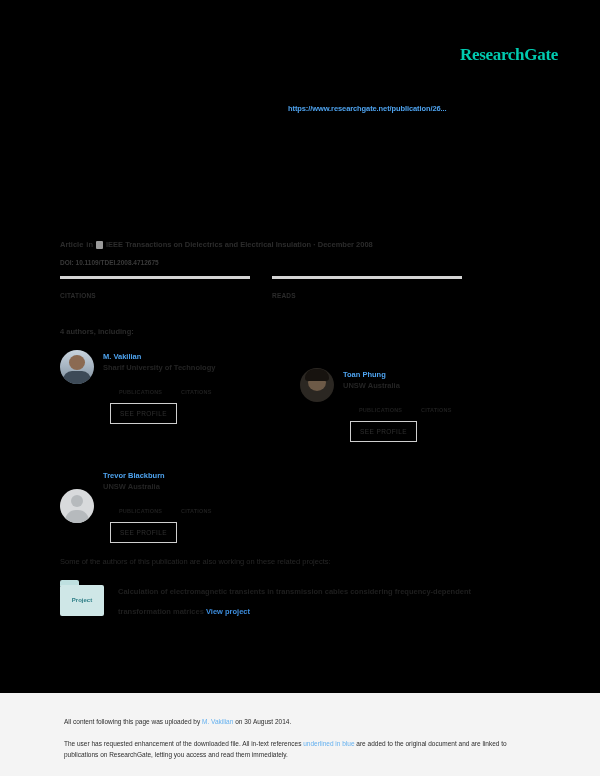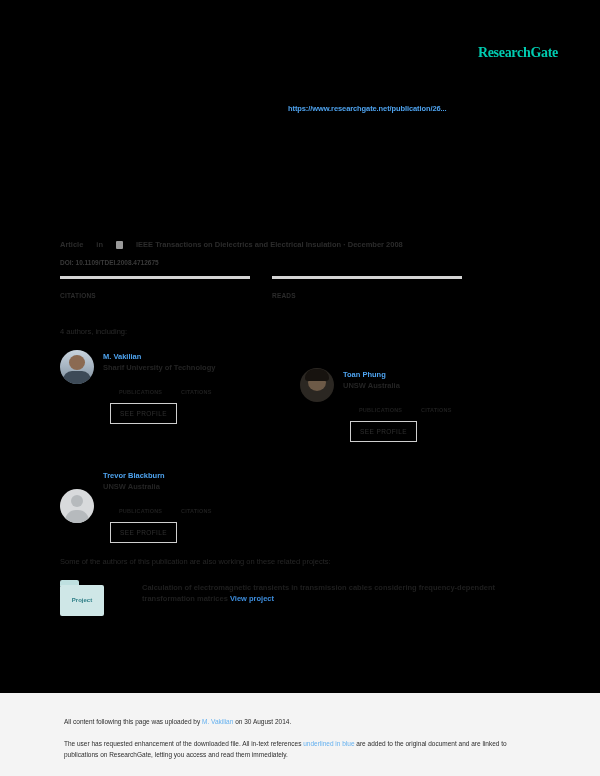--- a/index.html
+++ b/index.html
@@ -18,21 +18,21 @@
     overflow: hidden;
   }
 
   
   .rg-logo {
     position: absolute;
     top: 45px;
     right: 42px;
     font-family: "Liberation Serif", serif;
     font-weight: bold;
-    font-size: 14px;
+    font-size: 17px;
     letter-spacing: -0.3px;
     color: #00cbb0;
     white-space: nowrap;
     text-align: center;
   }
   .rg-url {
     position: absolute;
     top: 104px;
     left: 288px;
     font-size: 7.5px;
@@ -46,21 +46,21 @@
   .meta-line {
     position: absolute;
     top: 240px;
     left: 60px;
     font-size: 7.5px;
     font-weight: bold;
     color: #2c2c2c;
     white-space: nowrap;
     display: flex;
     align-items: center;
-    gap: 13px;
+    gap: 3px;
   }
   .meta-icon {
     display: inline-block;
     width: 7px;
     height: 8px;
     background: #9a9a9a;
     border-radius: 1px;
     position: relative;
     top: 0px;
   }
@@ -103,21 +103,21 @@
     letter-spacing: 0.2px;
     margin-top: 1px;
   }
 
   
   .authors-head {
     position: absolute;
     top: 327px;
     left: 60px;
     font-size: 7.5px;
-    font-weight: normal;
+    font-weight: bold;
     color: #2a2a2a;
   }
   .author {
     position: absolute;
     width: 230px;
     display: flex;
     gap: 9px;
   }
   .author-1 { top: 350px; left: 60px; }
   .author-2 { top: 368px; left: 300px; }
@@ -277,23 +277,22 @@
     width: 44px;
     text-align: center;
     font-size: 6px;
     font-weight: bold;
     color: #2f7f87;
   }
   .project-text {
     font-size: 7.5px;
     font-weight: bold;
     color: #1f1f1f;
-    line-height: 11px;
+    line-height: 20px;
     padding-top: 2px;
-    margin-left: 24px;
   }
   .view-project {
     color: #3d8ede;
     font-weight: bold;
   }
 
   
   .footer {
     position: absolute;
     left: 0;

